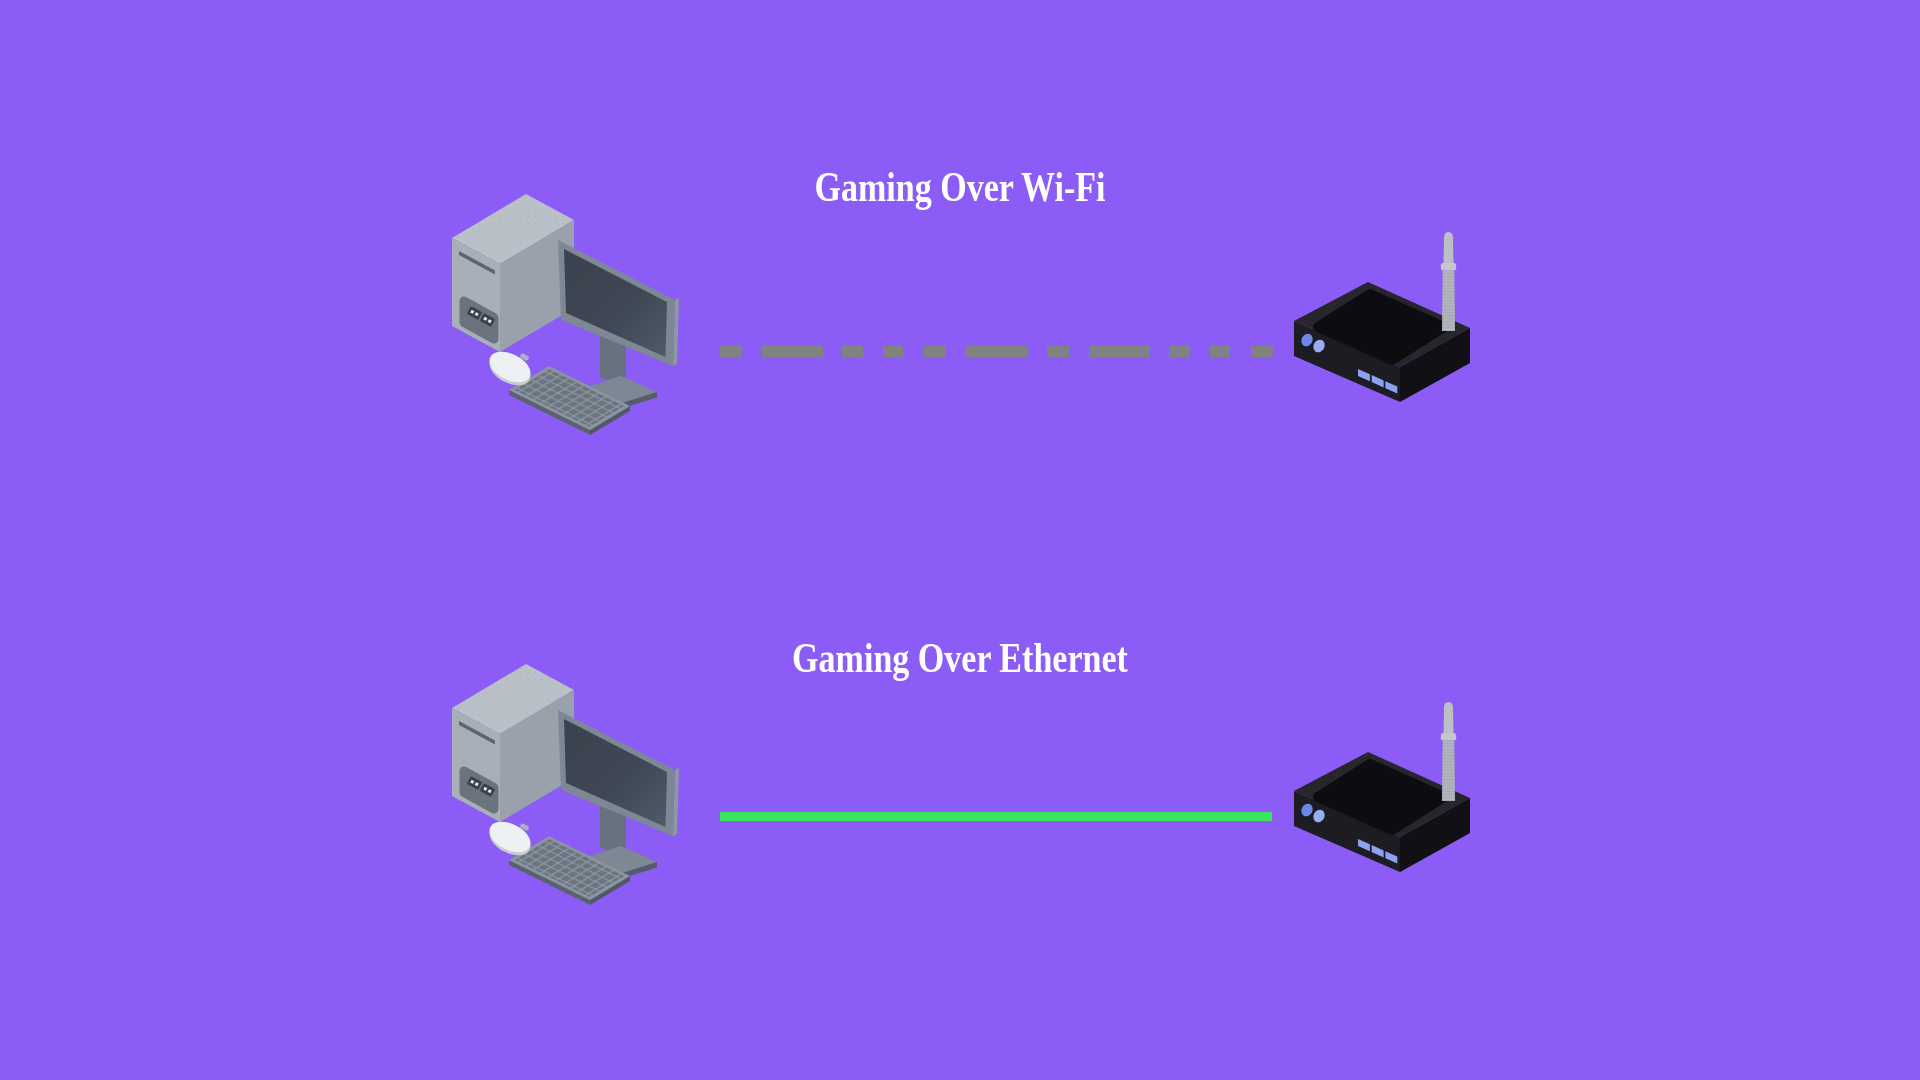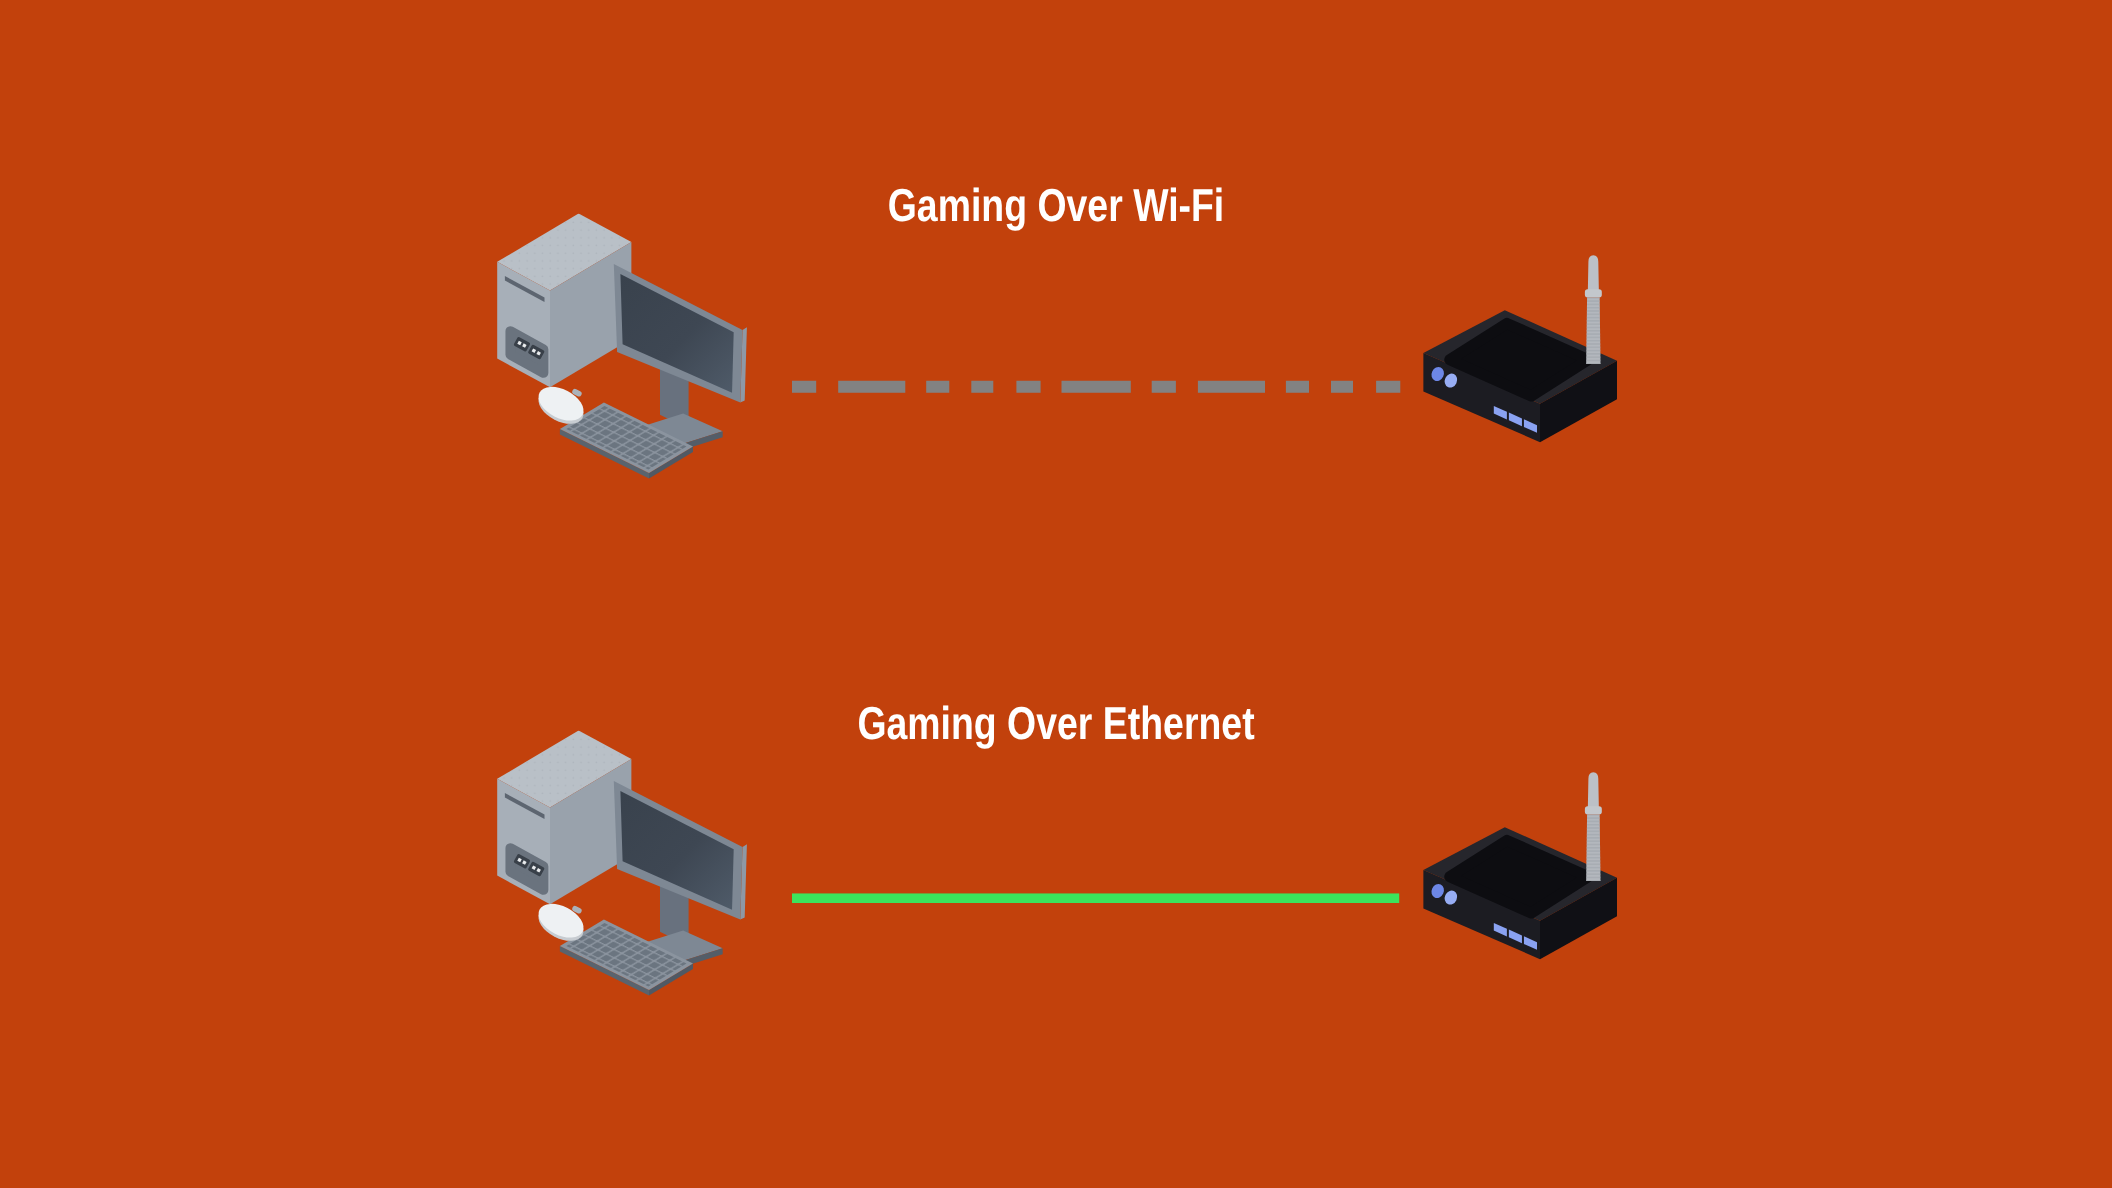--- a/index.html
+++ b/index.html
@@ -1,19 +1,19 @@
 <!DOCTYPE html>
 <html><head>
 <meta charset="utf-8">
 <style>
   html, body { margin: 0; padding: 0; background: #000; }
   .canvas {
     position: relative; width: 1920px; height: 1080px;
-    background: #c2410c; overflow: hidden;
-    font-family: Liberation Sans, sans-serif;
+    background: #8b5cf6; overflow: hidden;
+    font-family: Liberation Serif, serif;
   }
   .defs { position: absolute; width: 0; height: 0; }
   .title {
     position: absolute; left: 0; width: 1920px; margin: 0;
     text-align: center; color: #fff; font-size: 42px; font-weight: 700;
     line-height: 48px; letter-spacing: 0;
     transform: scaleX(0.81); transform-origin: 960px 50%;
   }
   .title-wifi { top: 163px; }
   .title-ethernet { top: 634px; }

